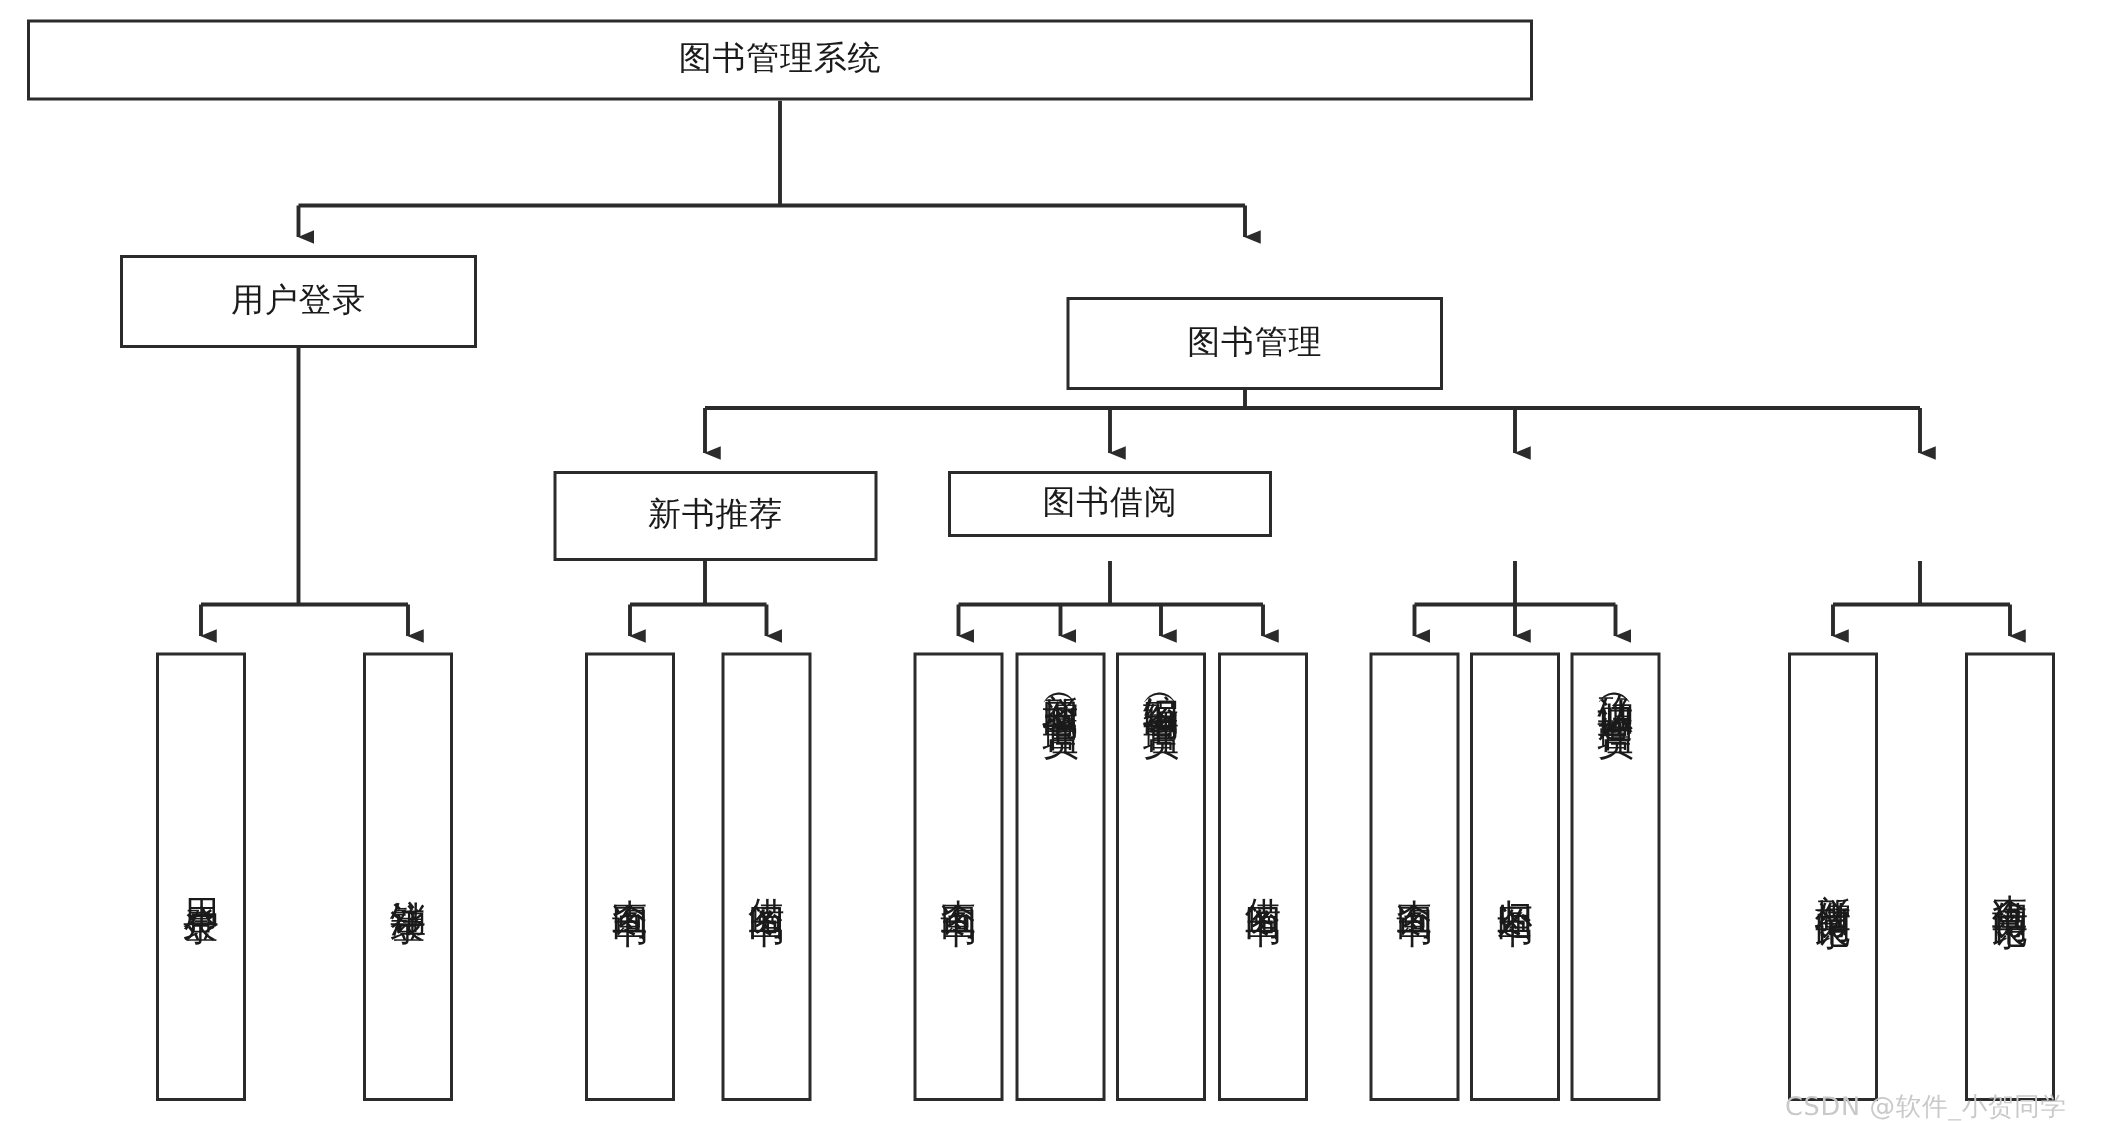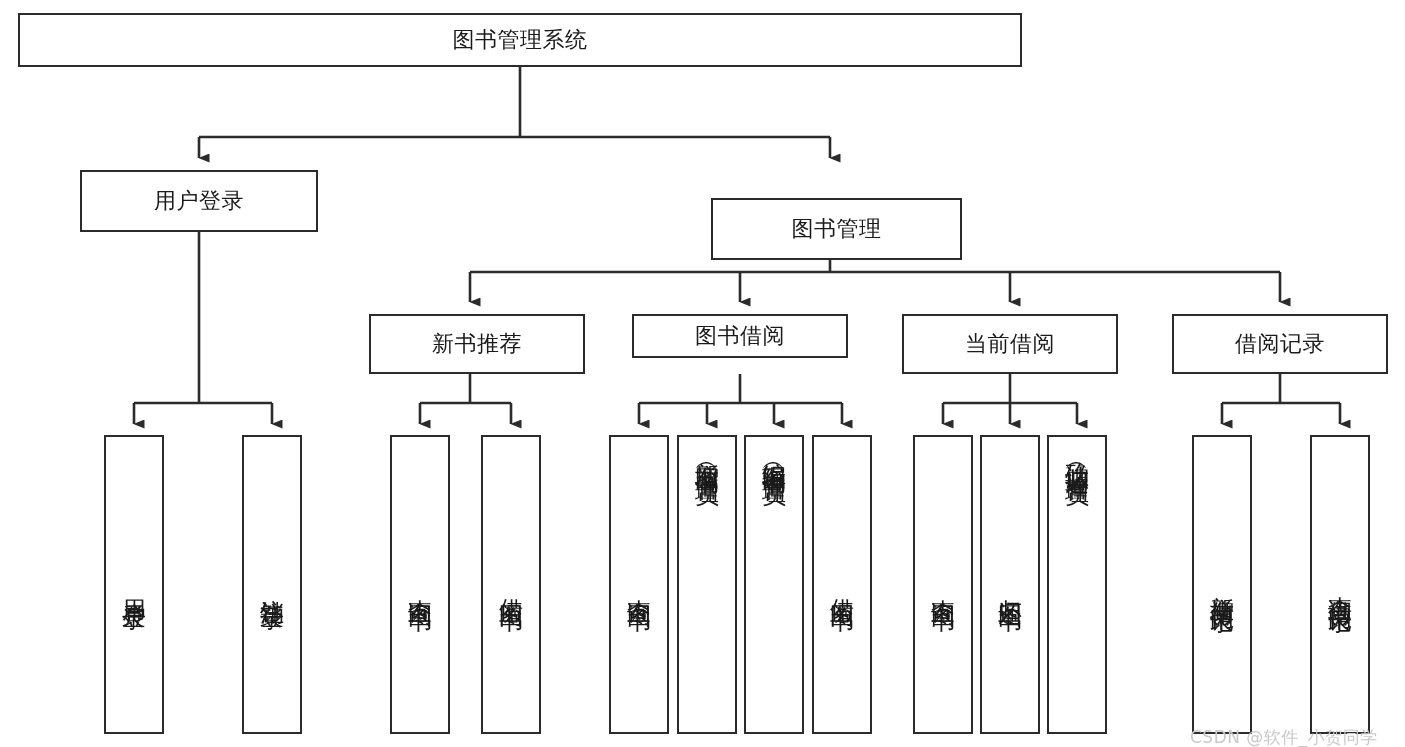--- a/index.html
+++ b/index.html
@@ -136,26 +136,20 @@
   <div class="node-box node-h" style="left:711px; top:170px; width:251px; height:62px;margin-top:28px;">
     <span class="node-label">图书管理</span>
   </div>
 
   <div class="node-box node-h" style="left:369px; top:314px; width:216px; height:60px;">
     <span class="node-label">新书推荐</span>
   </div>
   <div class="node-box node-h" style="left:632px; top:314px; width:216px; height:44px;">
     <span class="node-label">图书借阅</span>
   </div>
-  <div class="node-box node-h" style="left:902px; top:314px; width:216px; height:60px;">
-    <span class="node-label">当前借阅</span>
-  </div>
-  <div class="node-box node-h" style="left:1172px; top:314px; width:216px; height:60px;">
-    <span class="node-label">借阅记录</span>
-  </div>
 
   <div class="node-box node-v" style="left:104px; top:435px; width:60px; height:299px;">
     <span class="node-label">用户登录</span>
   </div>
   <div class="node-box node-v" style="left:242px; top:435px; width:60px; height:299px;">
     <span class="node-label">注销登录</span>
   </div>
 
   <div class="node-box node-v" style="left:390px; top:435px; width:60px; height:299px;">
     <span class="node-label">查询图书</span>

